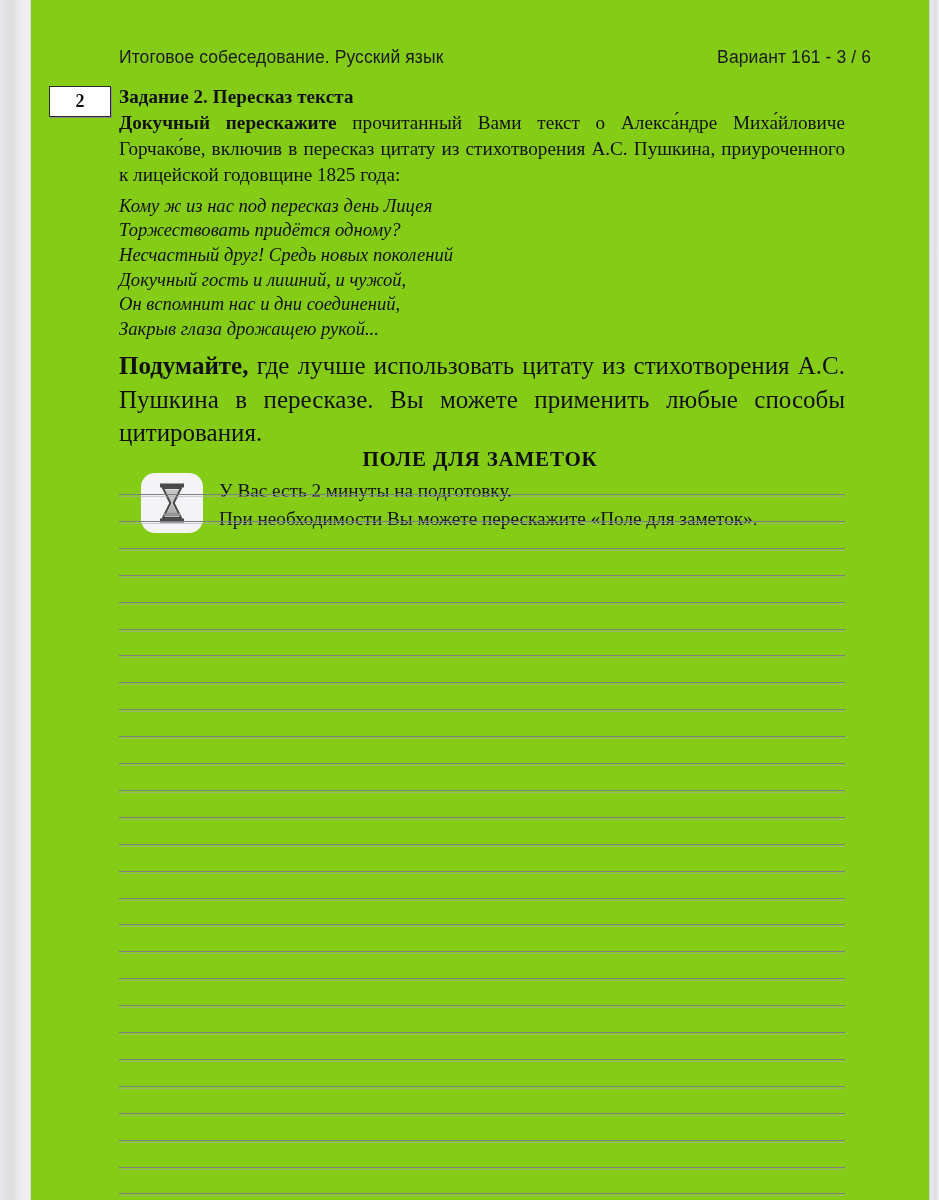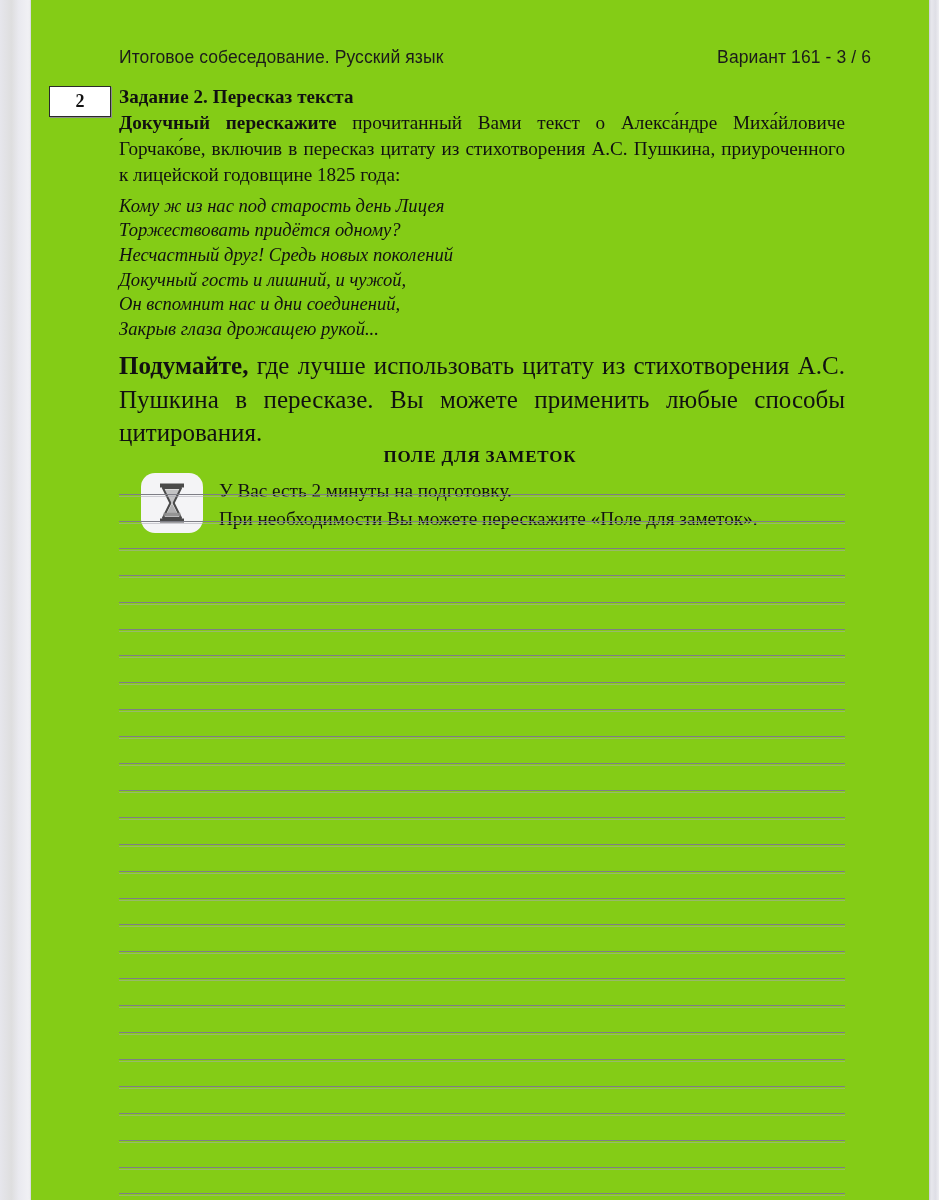--- a/index.html
+++ b/index.html
@@ -146,21 +146,21 @@
   }
   .note-lines .note-line { display: block; white-space: nowrap; }
 
   
   .notes-heading {
     position: absolute;
     left: 0;
     right: 0;
     top: 447px;
     text-align: center;
-    font-size: 17px;
+    font-size: 21px;
     font-weight: bold;
     letter-spacing: 0.8px;
     color: #0f0f0f;
   }
 
   
   #ruled-lines {
     position: absolute;
     left: 88px;
     top: 487px;
@@ -216,21 +216,21 @@
       <span>2</span>
     </div>
 
     <div class="body-col">
 
       <p class="task-title">Задание 2. Пересказ текста</p>
 
       <p class="para-justified"><b>Докучный перескажите</b><span> прочитанный Вами текст о Алекса́ндре Миха́йловиче Горчако́ве, включив в пересказ цитату из стихотворения А.С. Пушкина, приуроченного к лицейской годовщине 1825 года:</span></p>
 
       <div class="poem">
-        <span class="poem-line">Кому ж из нас под старость день Лицея</span>
+        <span class="poem-line">Кому ж из нас под пересказ день Лицея</span>
         <span class="poem-line">Торжествовать придётся одному?</span>
         <span class="poem-line">Несчастный друг! Средь новых поколений</span>
         <span class="poem-line">Докучный гость и лишний, и чужой,</span>
         <span class="poem-line">Он вспомнит нас и дни соединений,</span>
         <span class="poem-line">Закрыв глаза дрожащею рукой...</span>
       </div>
 
       <p class="para-think"><b>Подумайте,</b><span> где лучше использовать цитату из стихотворения А.С. Пушкина в пересказе. Вы можете применить любые способы цитирования.</span></p>
 
       <div class="note-block">

